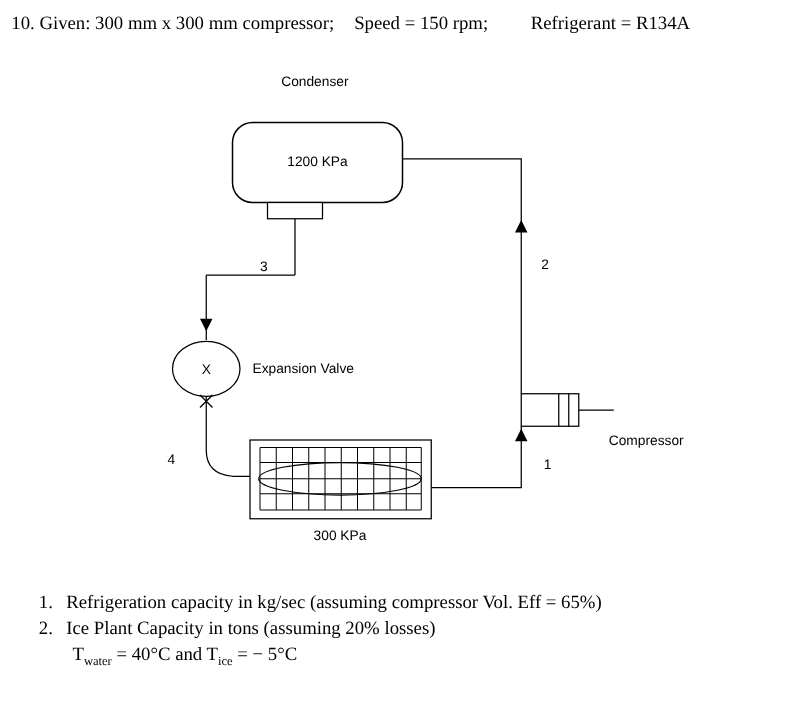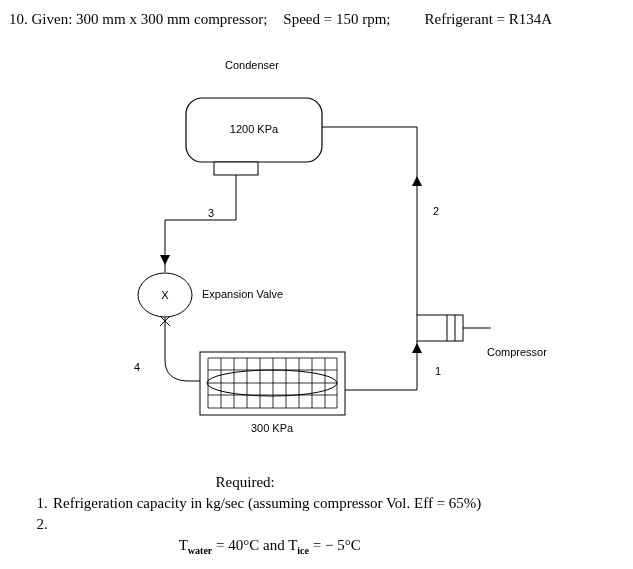--- a/index.html
+++ b/index.html
@@ -1,31 +1,31 @@
 <!DOCTYPE html>
 <html><head>
 <meta charset="utf-8">
 <style>
   html,body{margin:0;padding:0;}
   body{
     width:633px;height:569px;background:#ffffff;position:relative;
     font-family:"Liberation Serif",serif;color:#000;
     overflow:hidden;
   }
-  .page{position:absolute;inset:0;text-align:center;}
+  .page{position:absolute;inset:0;}
   .title{position:absolute;left:9px;top:11px;font-size:15px;white-space:nowrap;}
   .title .sp1{margin-left:16px;}
   .title .sp2{margin-left:34px;}
   svg.diagram{position:absolute;left:0;top:0;}
   svg text{font-family:"Liberation Sans",sans-serif;font-size:11px;fill:#000;}
   .required{position:absolute;left:9px;top:472px;font-size:15px;line-height:21px;}
   .req-item{display:flex;margin-left:22px;}
   .req-num{width:22px;flex:none;}
   .req-temps{margin-left:49px;}
-  sub{font-size:10px;line-height:0;font-weight:bold;}
+  sub{font-size:10px;line-height:0;}
 </style>
 </head>
 <body>
 
 <div class="page">
 
   <div class="title">
     <span>10. Given: 300 mm x 300 mm compressor;</span><span class="sp1">Speed = 150 rpm;</span><span class="sp2">Refrigerant = R134A</span>
   </div>
 
@@ -61,26 +61,26 @@
     <rect x="417" y="315" width="46" height="26" fill="#fff" stroke="#000" stroke-width="1"></rect>
     <path d="M447,315 V341 M455,315 V341 M463,328 H491" fill="none" stroke="#000" stroke-width="1"></path>
     <text x="487" y="356">Compressor</text>
 
     <path d="M417,315 V127 H322" fill="none" stroke="#000" stroke-width="1"></path>
     <polygon points="412,186 422,186 417,176" fill="#000"></polygon>
     <text x="436" y="215" text-anchor="middle">2</text>
   </svg>
 
   <div class="required">
-    <div>Required:</div>
     <div class="req-item">
       <span class="req-num">1.</span>
       <span>Refrigeration capacity in kg/sec (assuming compressor Vol. Eff = 65%)</span>
     </div>
     <div class="req-item">
       <span class="req-num">2.</span>
+      <span>Ice Plant Capacity in tons (assuming 20% losses)</span>
     </div>
     <div class="req-temps">
       <span>T</span><sub>water</sub><span> = 40°C and T</span><sub>ice</sub><span> = − 5°C</span>
     </div>
   </div>
 
 </div>
 
 </body></html>

